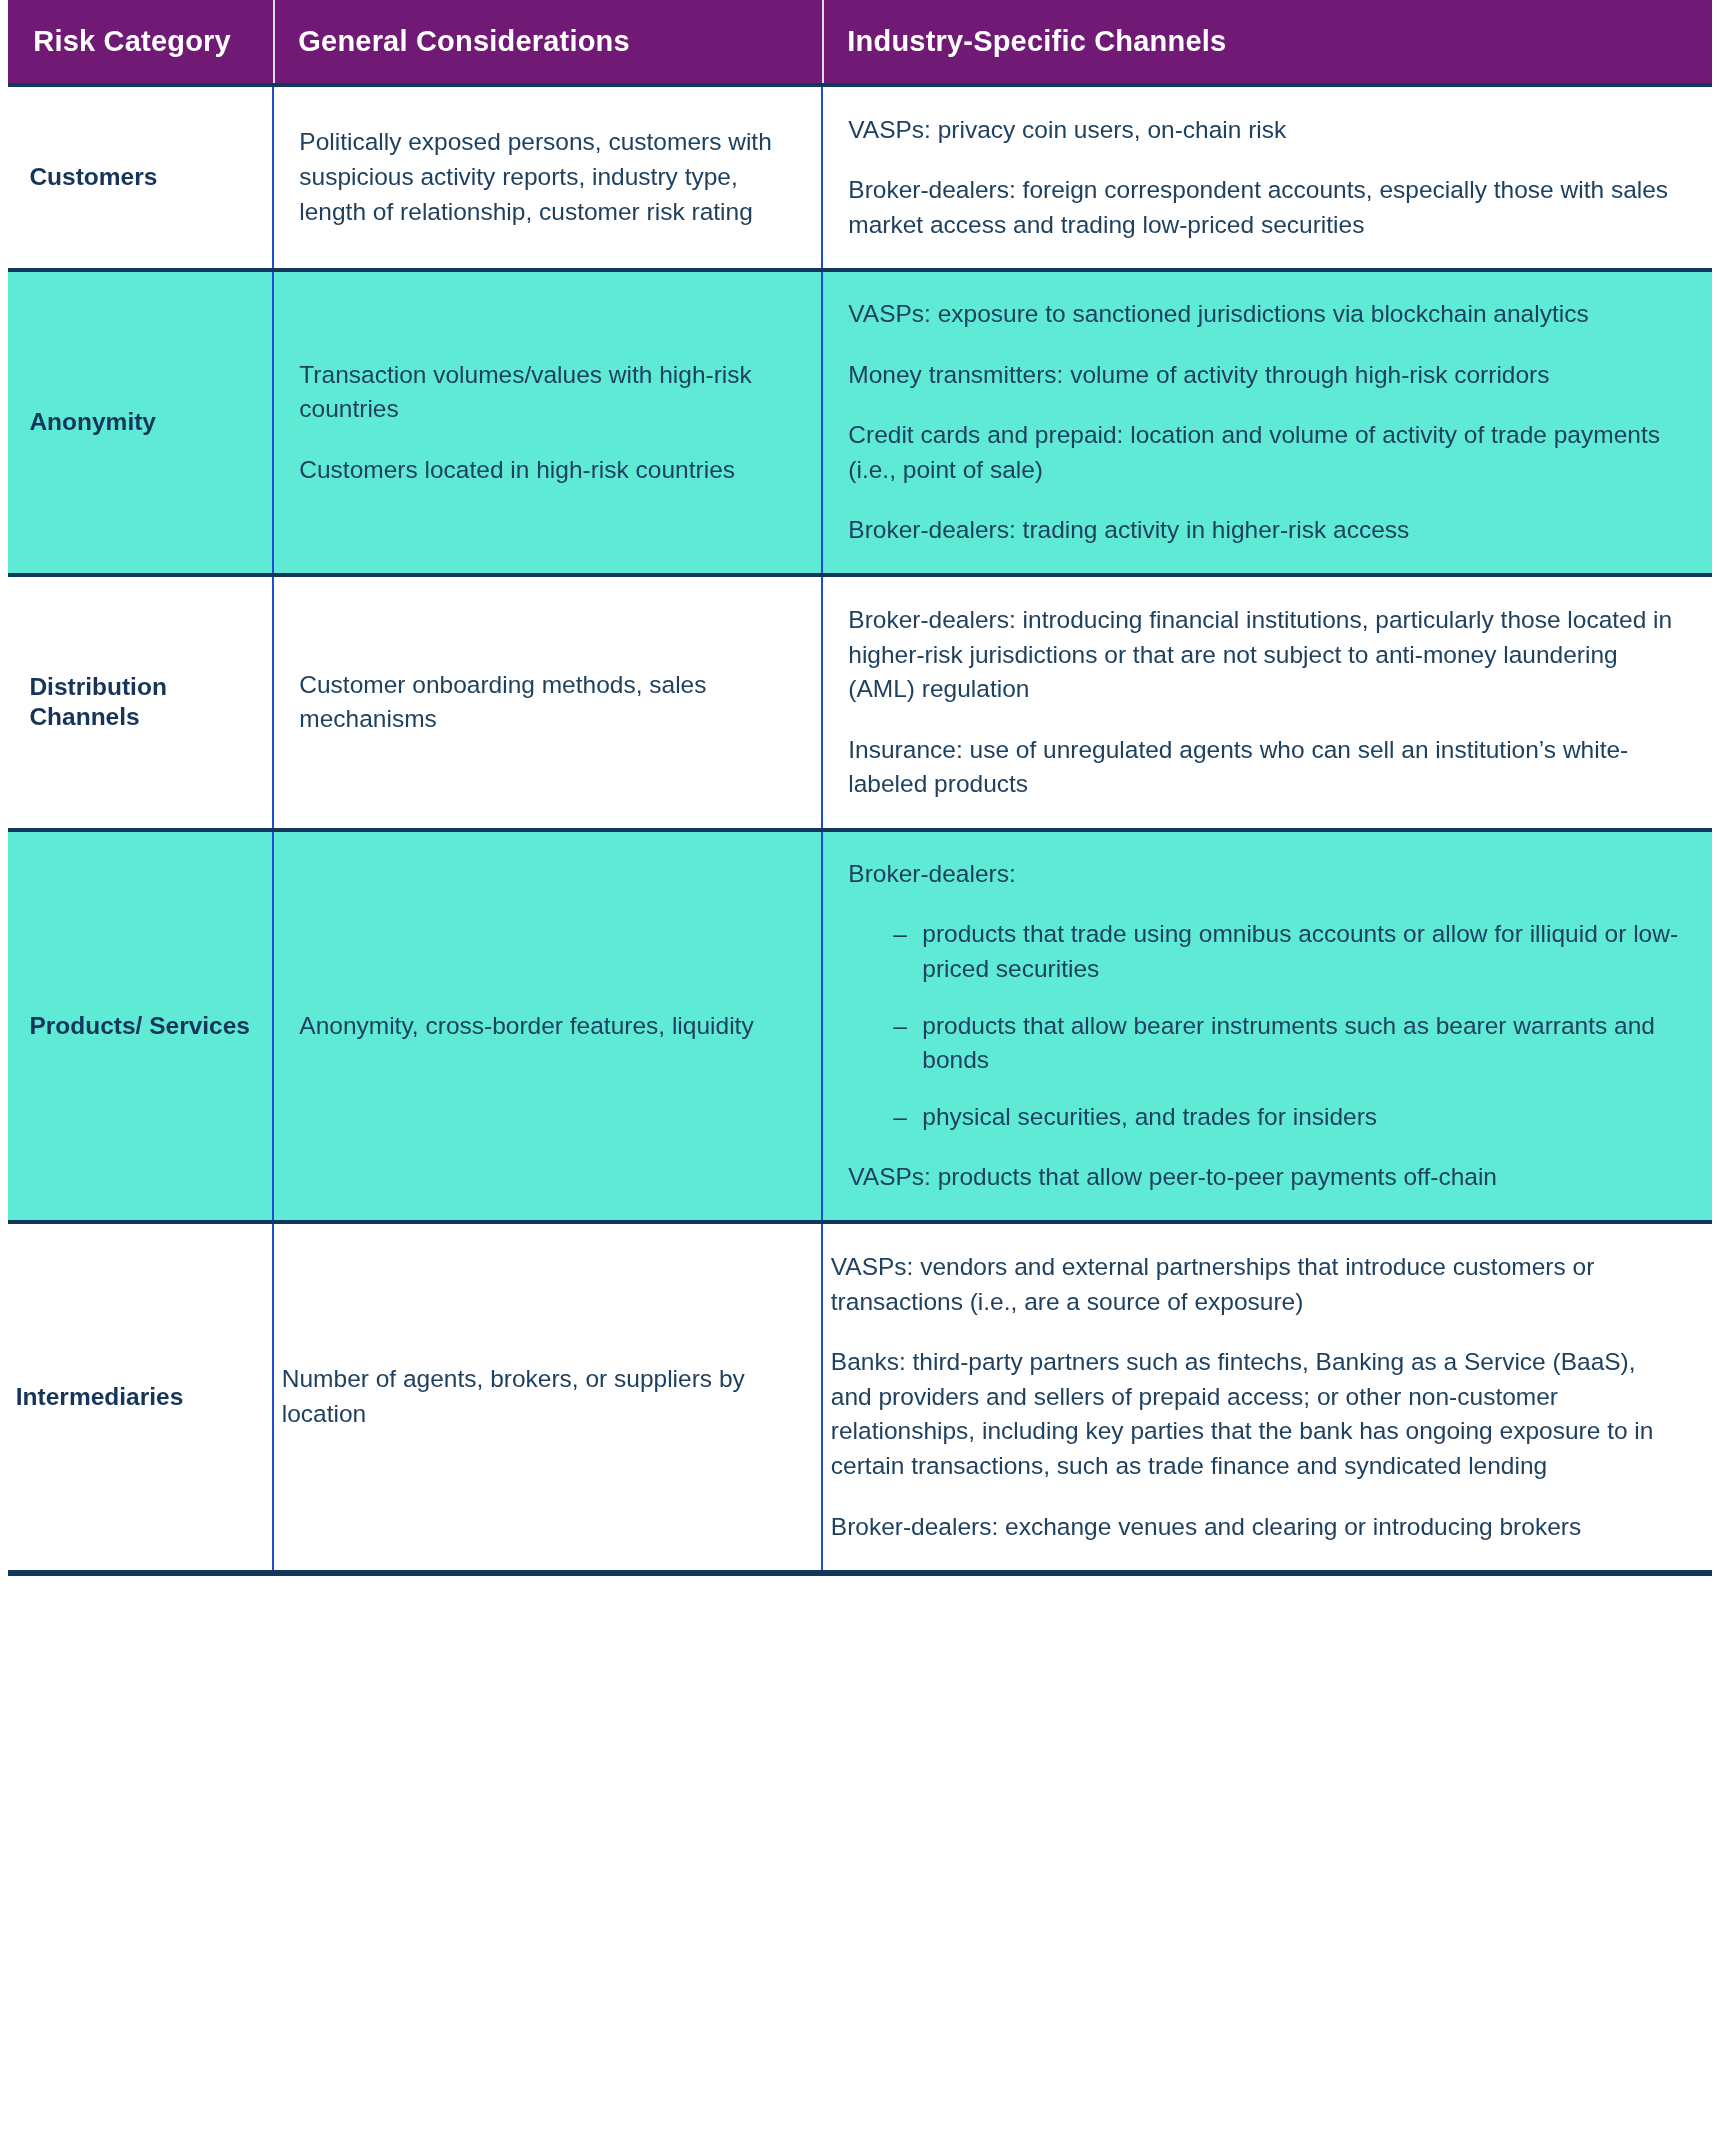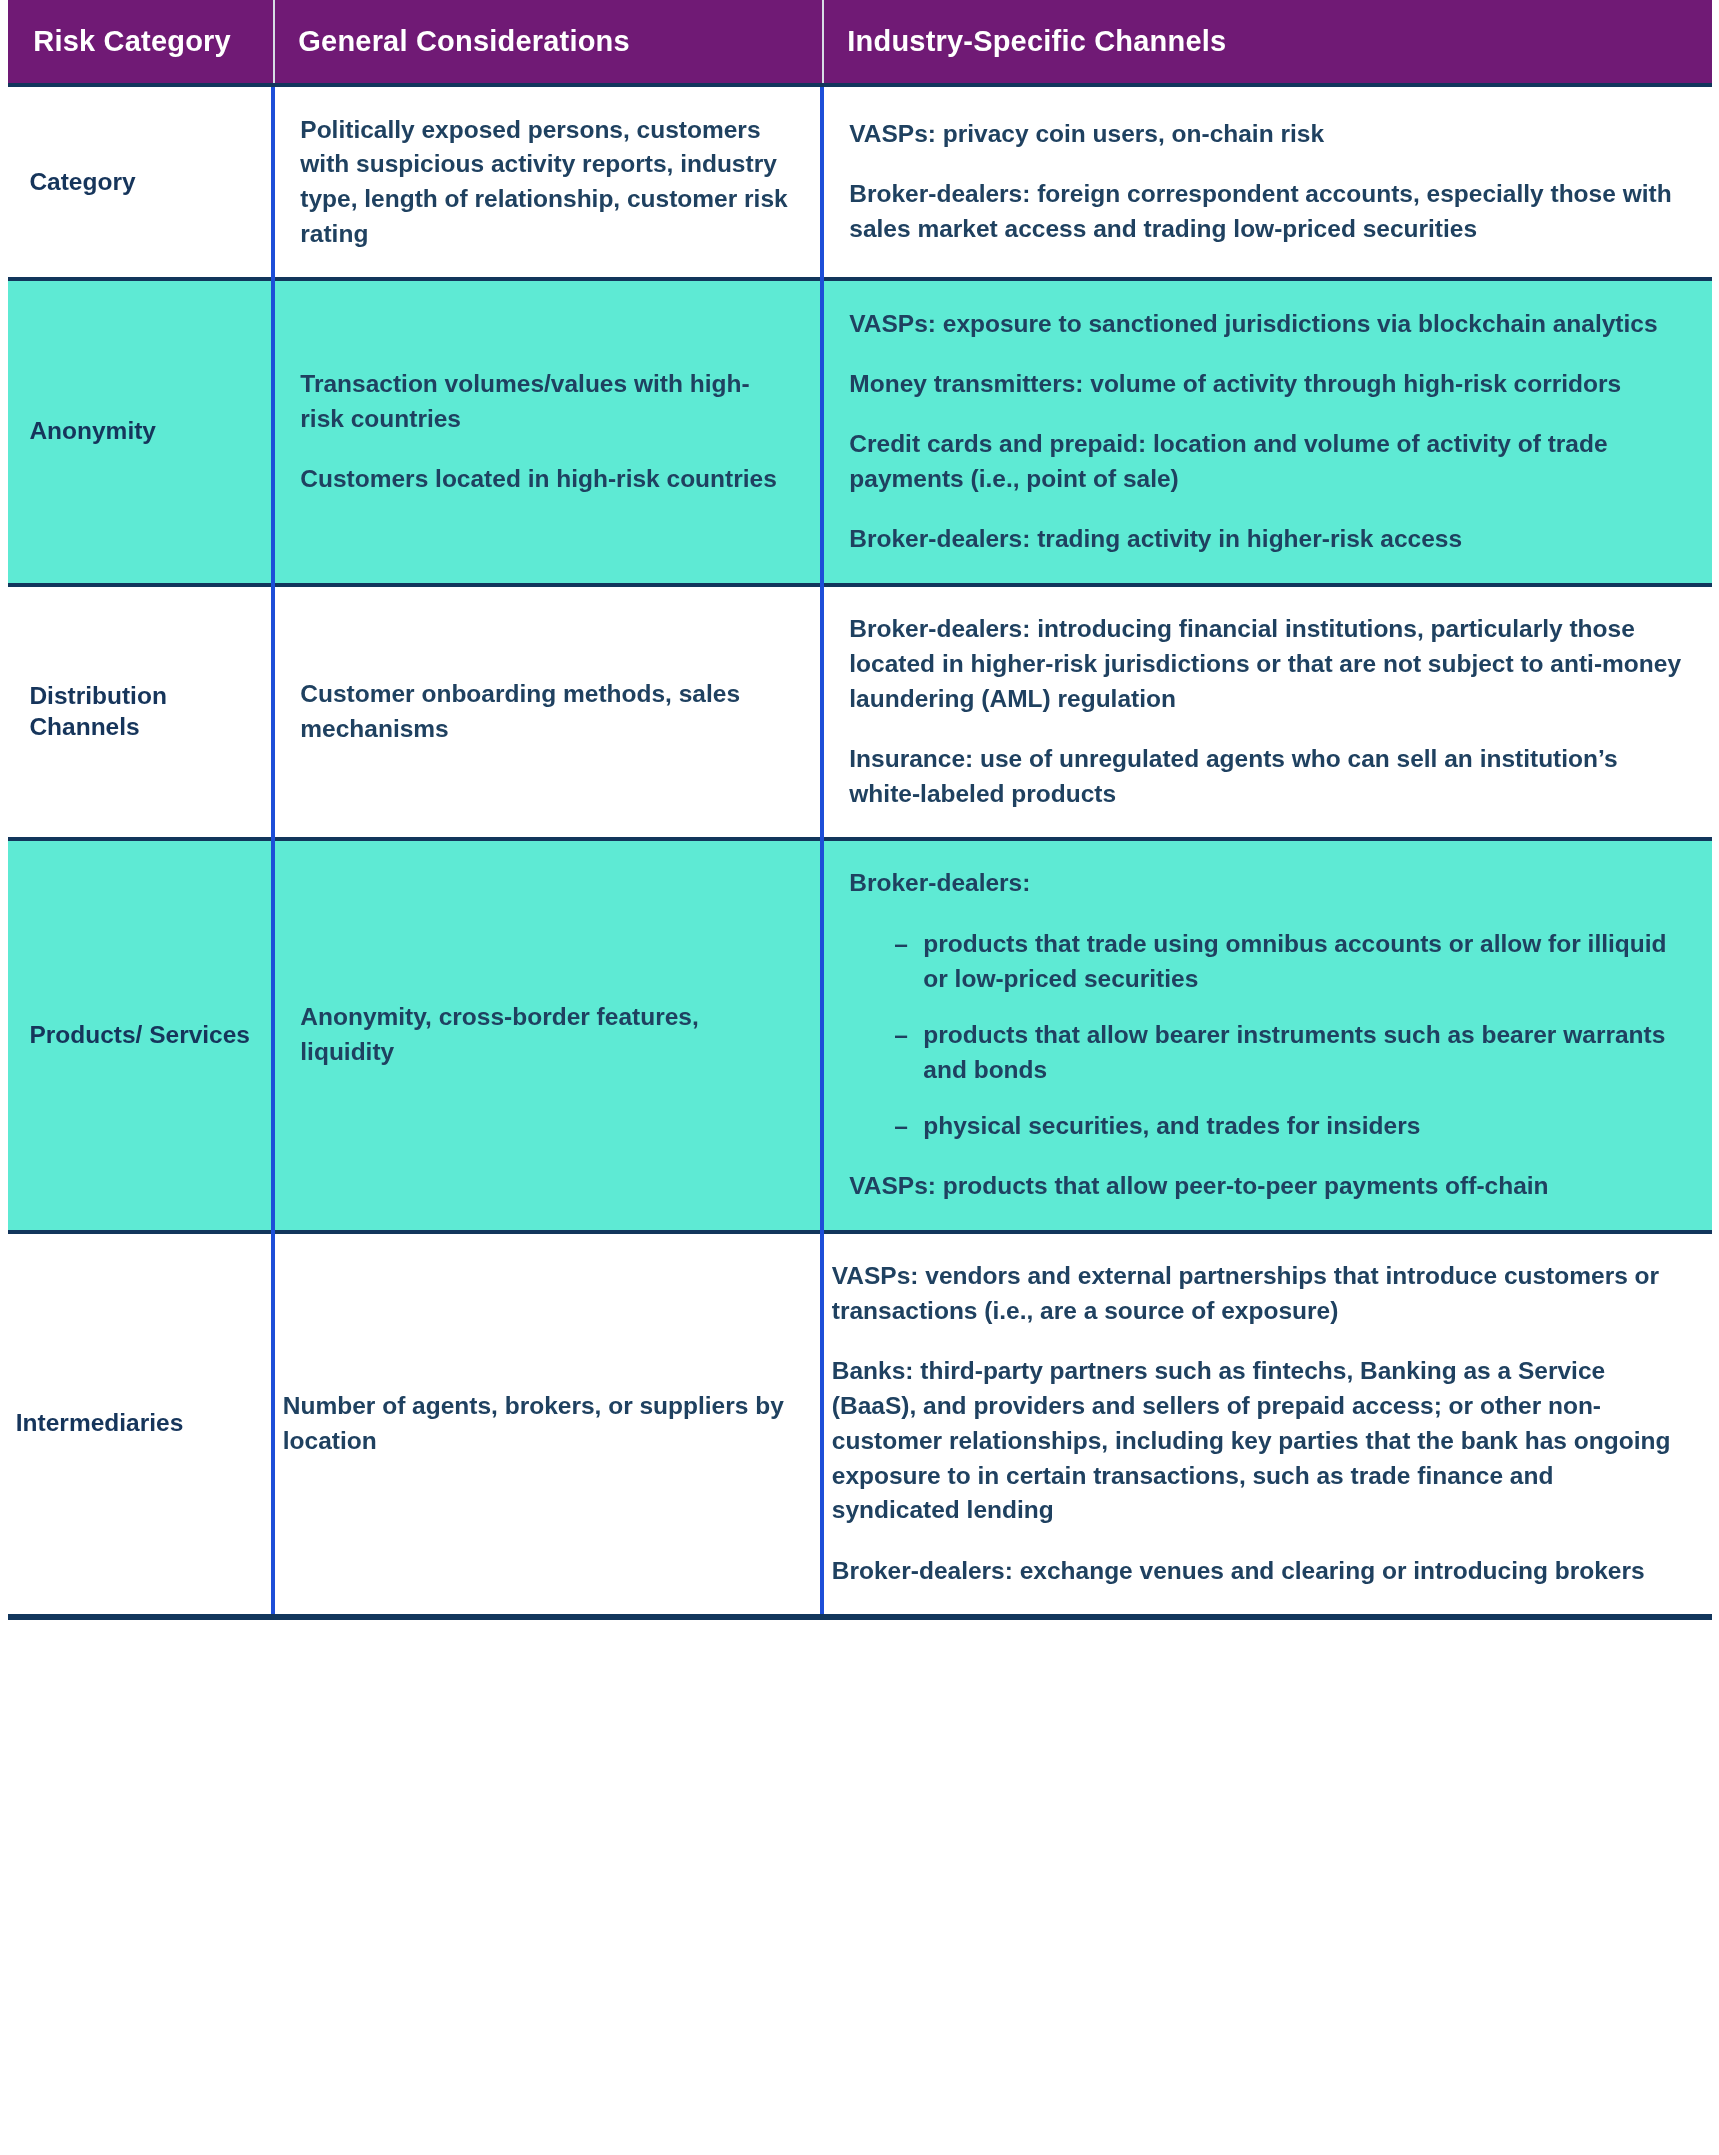--- a/index.html
+++ b/index.html
@@ -59,25 +59,25 @@
   tbody td.cat {
     font-size: 24.5px;
     font-weight: bold;
     line-height: 1.26;
     color: #16355B;
     padding-left: 21.6px;
     padding-right: 9.8px;
   }
   tbody td.gen,
   tbody td.ind {
-    border-left: 4px solid #1d4ed8;
+    border-left: 2px solid #1d4ed8;
     font-size: 24.5px;
     line-height: 1.42;
     color: #1F4160;
-    font-weight: 700;
+    font-weight: 400;
   }
   tbody tr.shaded td { background: #5eead4; }
   tbody tr.plain  td { background: #FFFFFF; }
 
   .para { margin: 0 0 25.5px 0; }
   .para:last-child { margin-bottom: 0; }
 
   ul.dashlist {
     list-style: none;
     margin: 21.6px 0 25.5px 0;
@@ -108,21 +108,21 @@
   <thead>
     <tr>
       <th>Risk Category</th>
       <th class="sep">General Considerations</th>
       <th class="sep">Industry-Specific Channels</th>
     </tr>
   </thead>
   <tbody>
 
     <tr class="plain">
-      <td class="cat">Category</td>
+      <td class="cat">Customers</td>
       <td class="gen">
         <p class="para">Politically exposed persons, customers with suspicious activity reports, industry type, length of relationship, customer risk rating</p>
       </td>
       <td class="ind">
         <p class="para">VASPs: privacy coin users, on-chain risk</p>
         <p class="para">Broker-dealers: foreign correspondent accounts, especially those with sales market access and trading low-priced securities</p>
       </td>
     </tr>
 
     <tr class="shaded">

